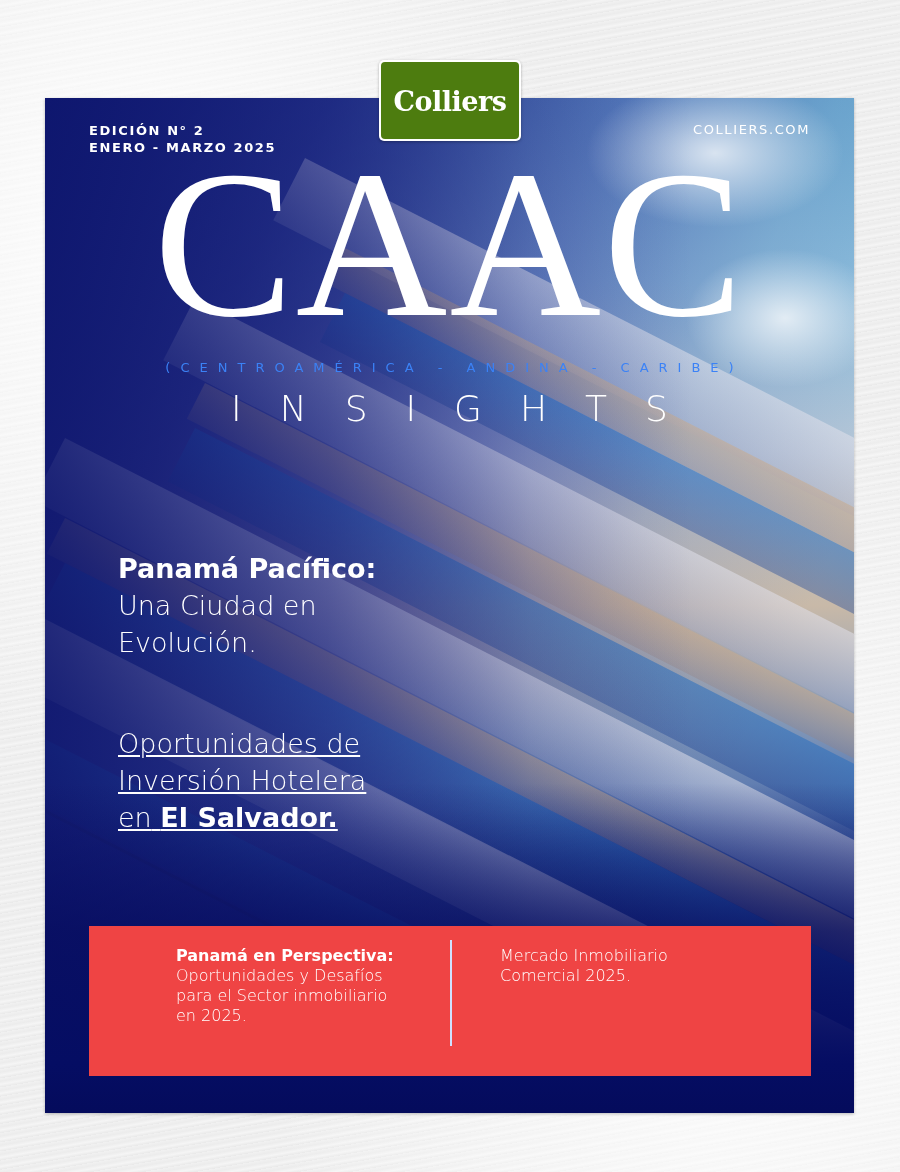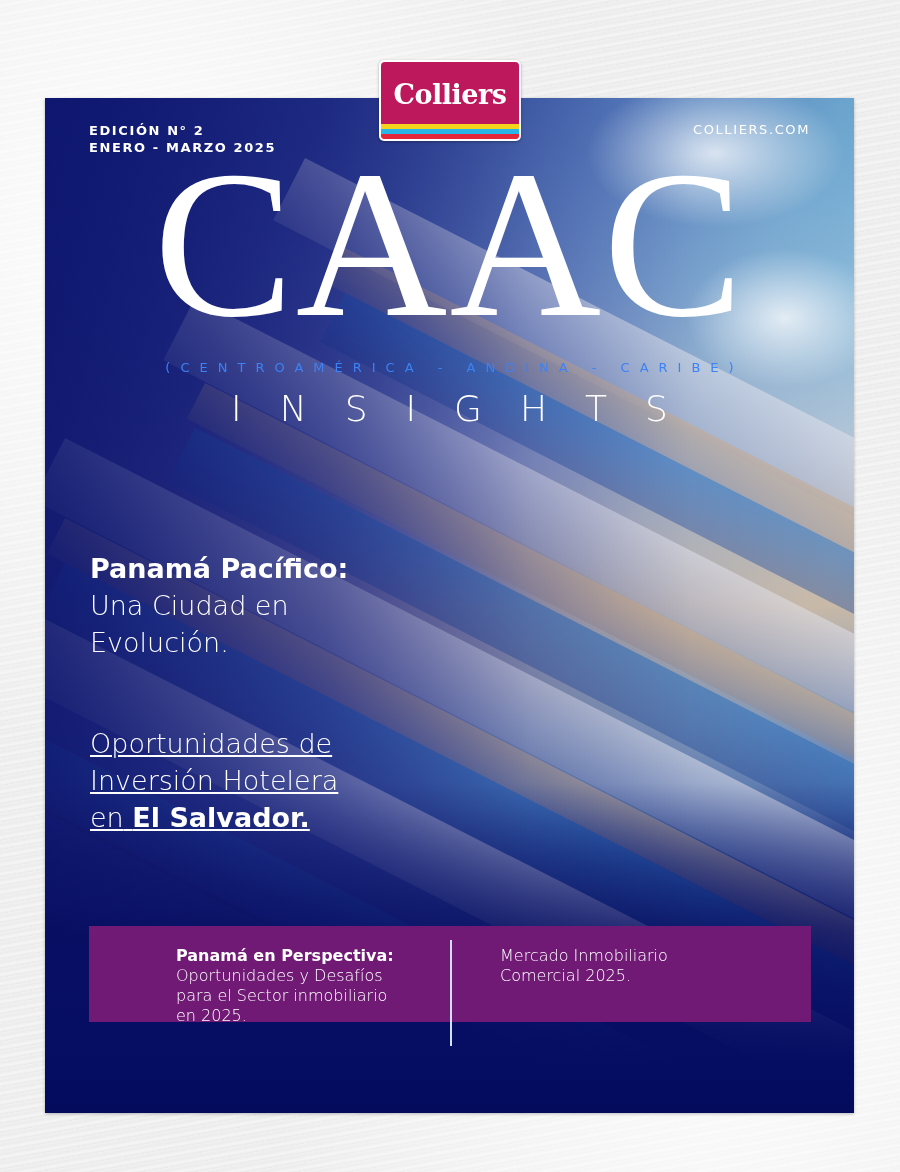--- a/index.html
+++ b/index.html
@@ -63,22 +63,22 @@
       border-radius: 5px;
       background: #fff;
       padding: 2px;
       z-index: 5;
       box-shadow: 0 1px 3px rgba(0,0,0,0.3);
     }
     .logo-inner {
       width: 100%; height: 100%;
       border-radius: 4px;
       overflow: hidden;
-      display: flex; flex-direction: column;
-      background: #be185d;
+      display: flex; flex-direction: row;
+      background: #4d7c0f;
     }
     .logo-word {
       flex: 1;
       display: flex; align-items: center; justify-content: center;
       color: #fff;
       font-family: "DejaVu Serif", serif;
       font-weight: bold;
       font-size: 27px;
       letter-spacing: -0.5px;
       padding-top: 2px;
@@ -129,28 +129,28 @@
 
     
     .headline {
       position: absolute; left: 45px;
       color: #fff;
       font-size: 27px;
       line-height: 37px;
       font-weight: 300;
     }
     .headline b { font-weight: bold; }
-    .headline .line { display: block; }
+    .headline .line { display: block; margin-left: 28px; }
 
     
     .feature-box {
       position: absolute;
       left: 44px; top: 828px;
-      width: 722px; height: 96px;
-      background: #701a75;
+      width: 722px; height: 150px;
+      background: #ef4444;
       display: flex;
     }
     .feature {
       width: 50%;
       position: relative;
       color: #fff;
       font-size: 16px;
       line-height: 20px;
       font-weight: 300;
     }

